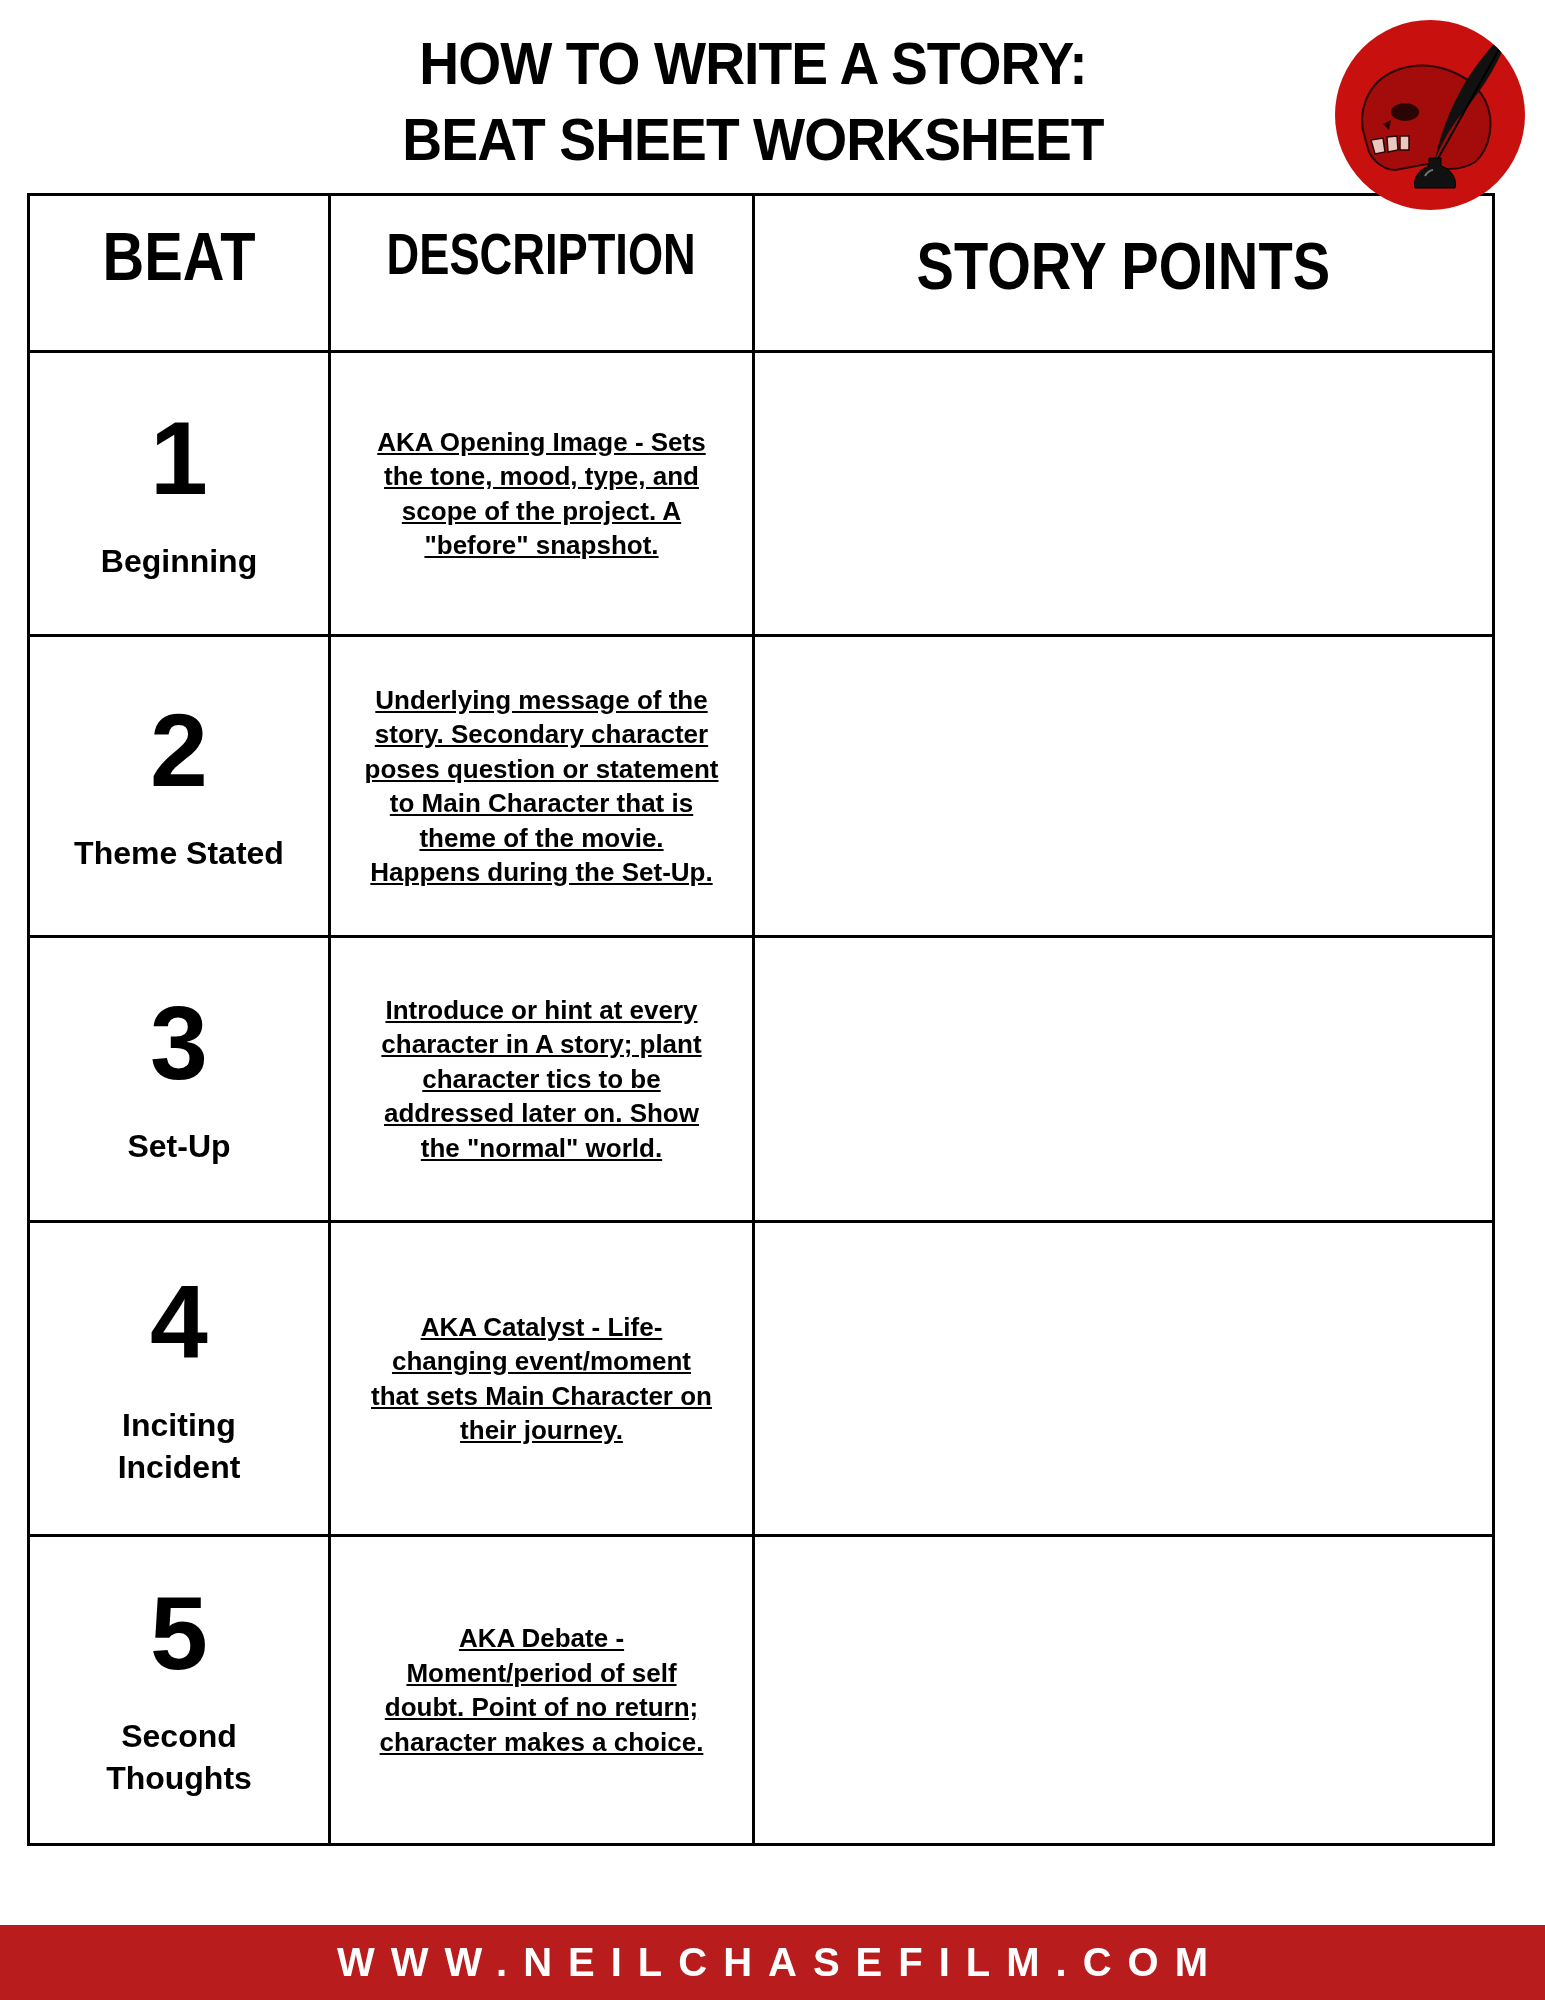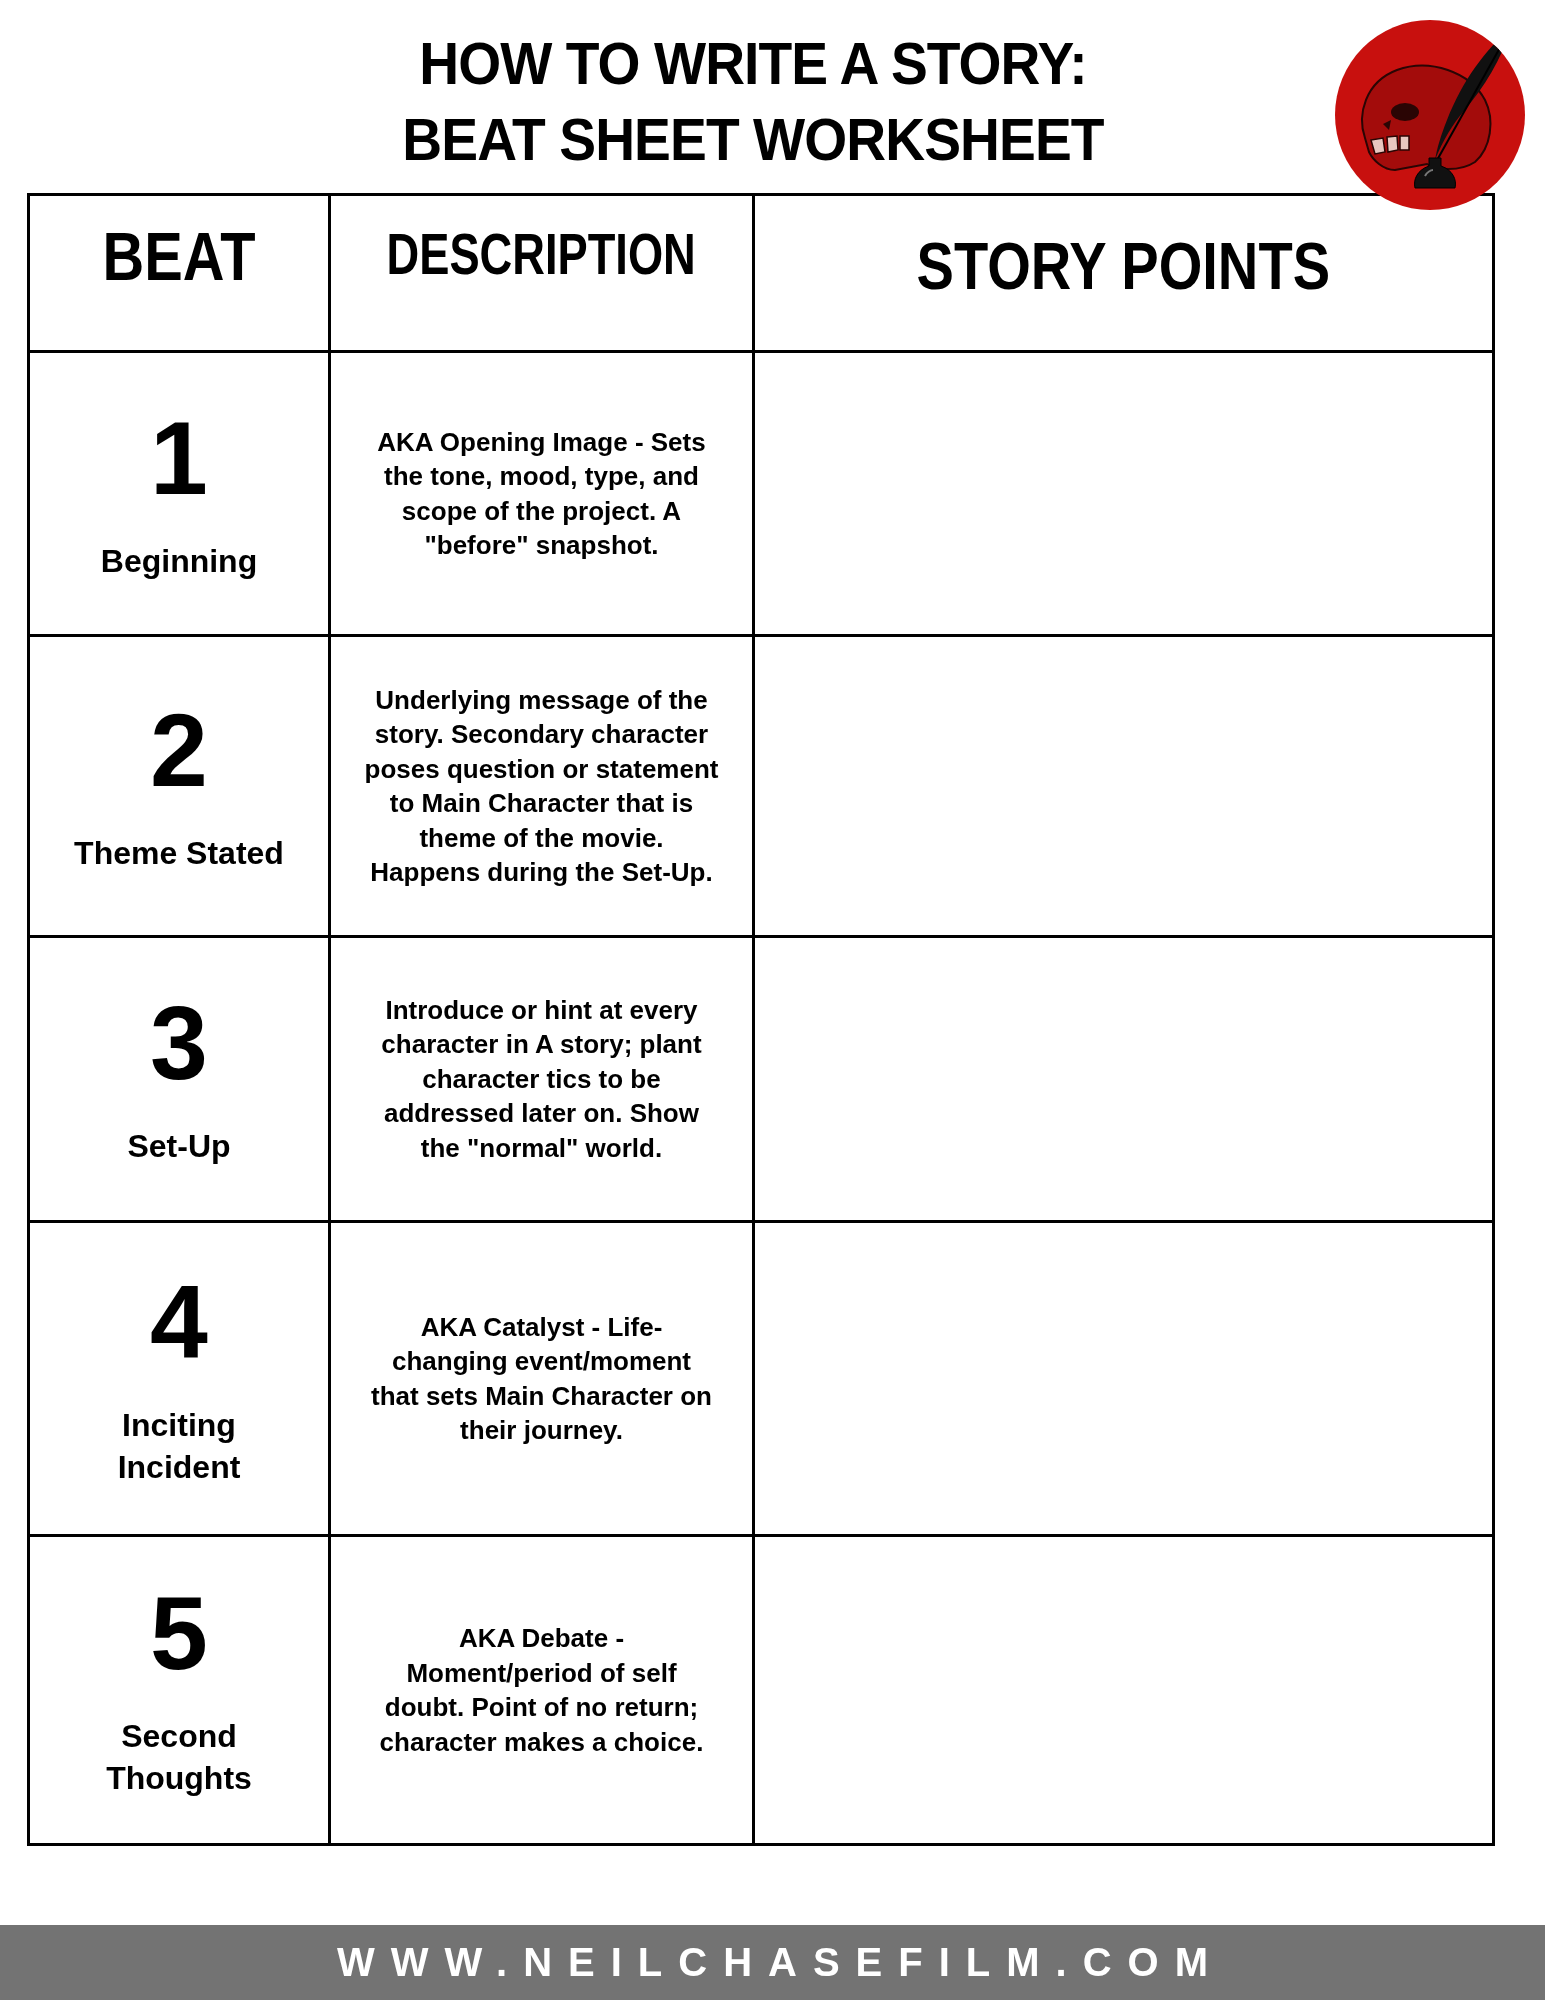--- a/index.html
+++ b/index.html
@@ -18,24 +18,24 @@
   .c2 { left: 301px; width: 424px; border-right: 3px solid #000; }
   .c3 { left: 725px; right: 0; text-align: center; }
 
   .hdr { font-weight: 700; transform: scaleX(0.85); }
   .hdr-beat { font-size: 68px; margin-top: -34px; }
   .hdr-desc { font-size: 58px; margin-top: -40px; transform: scaleX(0.78); }
   .hdr-story { font-size: 66px; margin-top: -14px; }
 
   .num { font-weight: 700; font-size: 104px; line-height: 104px; }
   .beat-label { font-weight: 700; font-size: 32px; line-height: 42px; margin-top: 30px; white-space: pre-line; }
-  .desc { font-weight: 700; font-size: 26px; line-height: 34.5px; white-space: pre-line; padding: 0 10px; }
+  .desc { font-weight: 700; font-size: 26px; line-height: 34.5px; white-space: pre-line; padding: 0 10px; text-decoration: underline; }
   .points { width: 100%; height: 100%; }
 
-  .footer { position: absolute; left: 0; top: 1925px; width: 1545px; height: 75px; background: #737373; display: flex; align-items: center; justify-content: center; }
+  .footer { position: absolute; left: 0; top: 1925px; width: 1545px; height: 75px; background: #b91c1c; display: flex; align-items: center; justify-content: center; }
   .footer-text { color: #fff; font-weight: 700; font-size: 40px; letter-spacing: 16px; padding-left: 16px; }
 </style>
 </head>
 <body>
 
 <div class="title">
   <span class="line">HOW TO WRITE A STORY:</span>
   <span class="line">BEAT SHEET WORKSHEET</span>
 </div>
 

